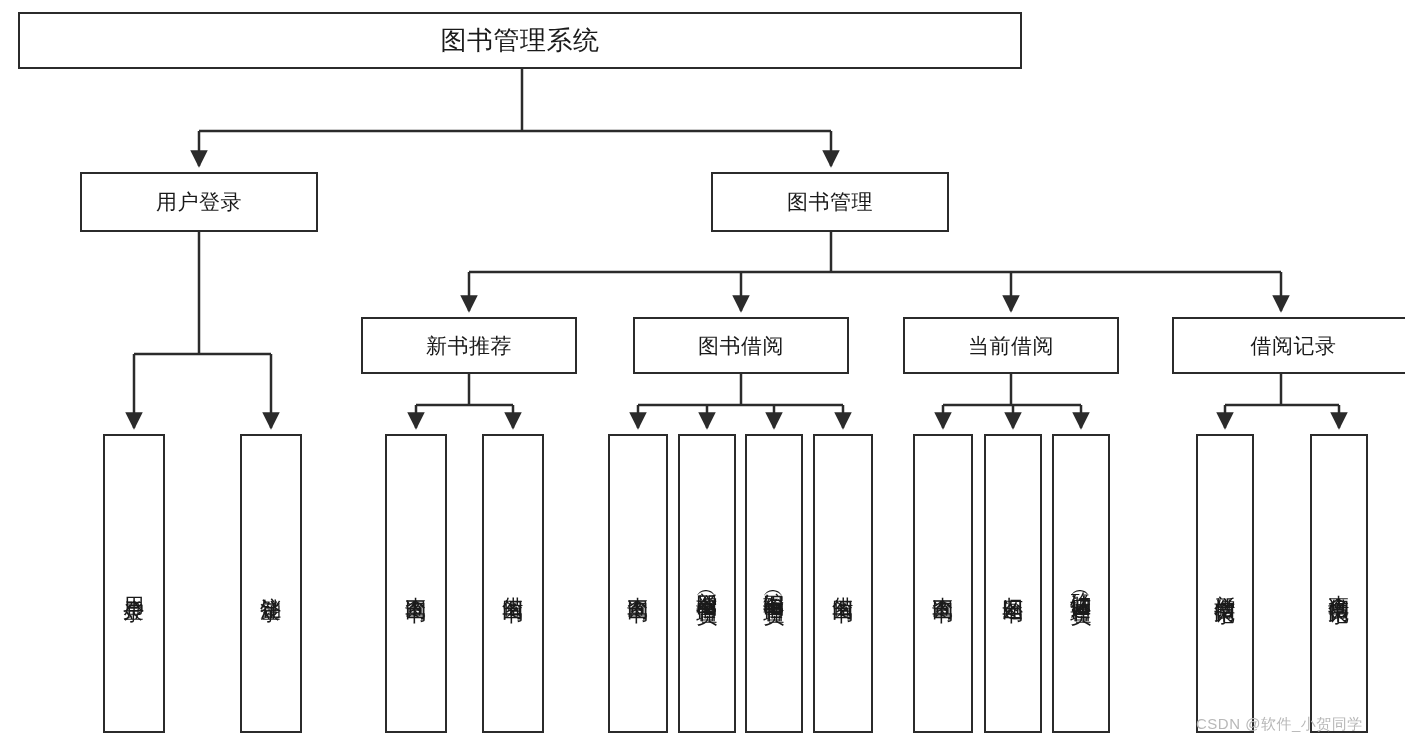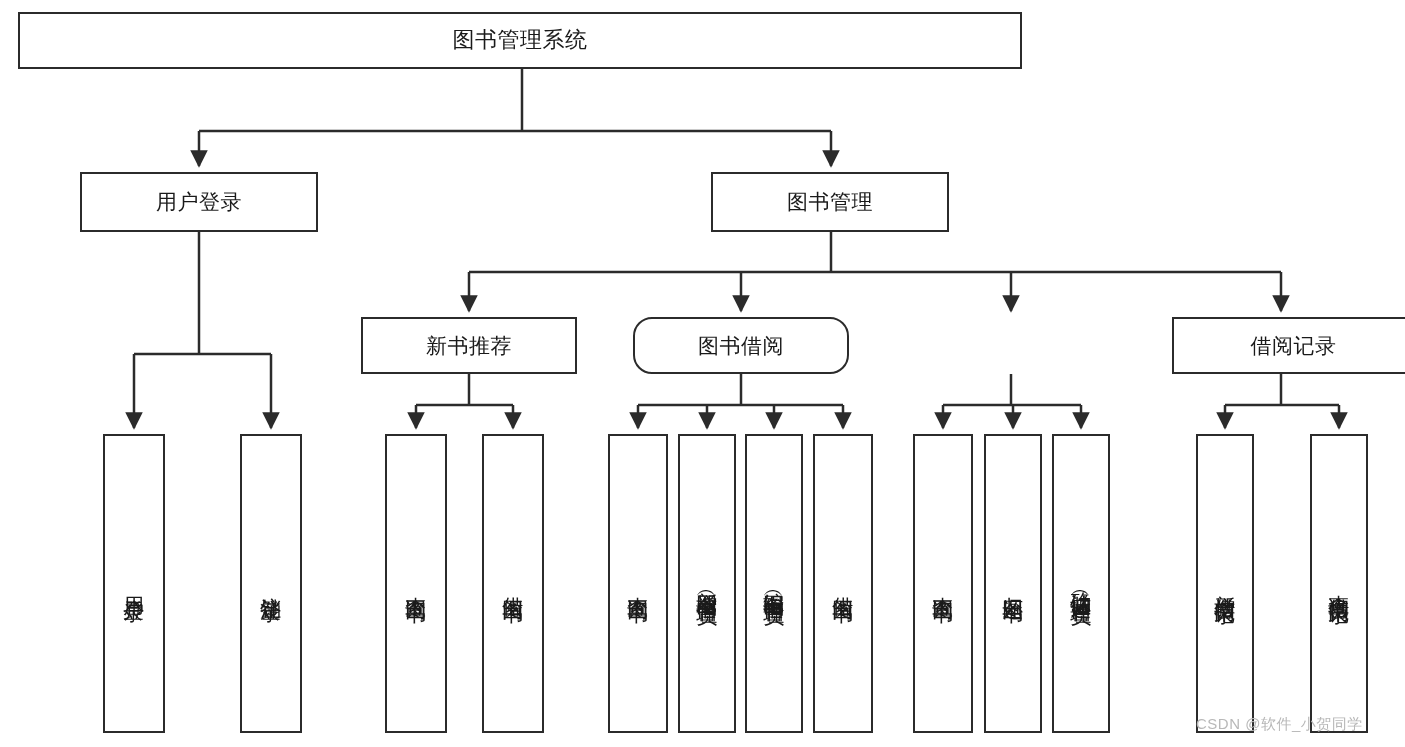--- a/index.html
+++ b/index.html
@@ -33,21 +33,21 @@
     align-items: center;
     justify-content: center;
     color: #1a1a1a;
   }
   .node.horizontal {
     font-size: 21px;
     line-height: 1.1;
     letter-spacing: 0.5px;
   }
   .node.root {
-    font-size: 22px;
+    font-size: 26px;
   }
   .node.vertical {
     writing-mode: vertical-rl;
     text-orientation: upright;
     font-size: 21px;
     line-height: 1.32;
     letter-spacing: 2px;
     padding: 6px 0;
     text-align: center;
   }
@@ -129,22 +129,25 @@
   <div class="node horizontal" id="l2-0" style="left: 80px; top: 172px; width: 238px; height: 60px;">
     <span>用户登录</span>
   </div>
   <div class="node horizontal" id="l2-1" style="left: 711px; top: 172px; width: 238px; height: 60px;">
     <span>图书管理</span>
   </div>
 
   <div class="node horizontal" id="l3-0" style="left: 361px; top: 317px; width: 216px; height: 57px; text-align: right;">
     <span>新书推荐</span>
   </div>
-  <div class="node horizontal" id="l3-1" style="left: 633px; top: 317px; width: 216px; height: 57px; border-radius: 19px;">
+  <div class="node horizontal" id="l3-1" style="left: 633px; top: 317px; width: 216px; height: 57px;">
     <span>图书借阅</span>
+  </div>
+  <div class="node horizontal" id="l3-2" style="left: 903px; top: 317px; width: 216px; height: 57px;">
+    <span>当前借阅</span>
   </div>
   <div class="node horizontal" id="l3-3" style="left: 1172px; top: 317px; width: 243px; height: 57px;">
     <span>借阅记录</span>
   </div>
 
   <div class="node vertical" id="leaf-0" style="left: 103px; top: 434px; width: 62px; height: 299px;">
     <span class="vtext">用户登录</span>
   </div>
   <div class="node vertical" id="leaf-1" style="left: 240px; top: 434px; width: 62px; height: 299px;">
     <span class="vtext">注销登录</span>

